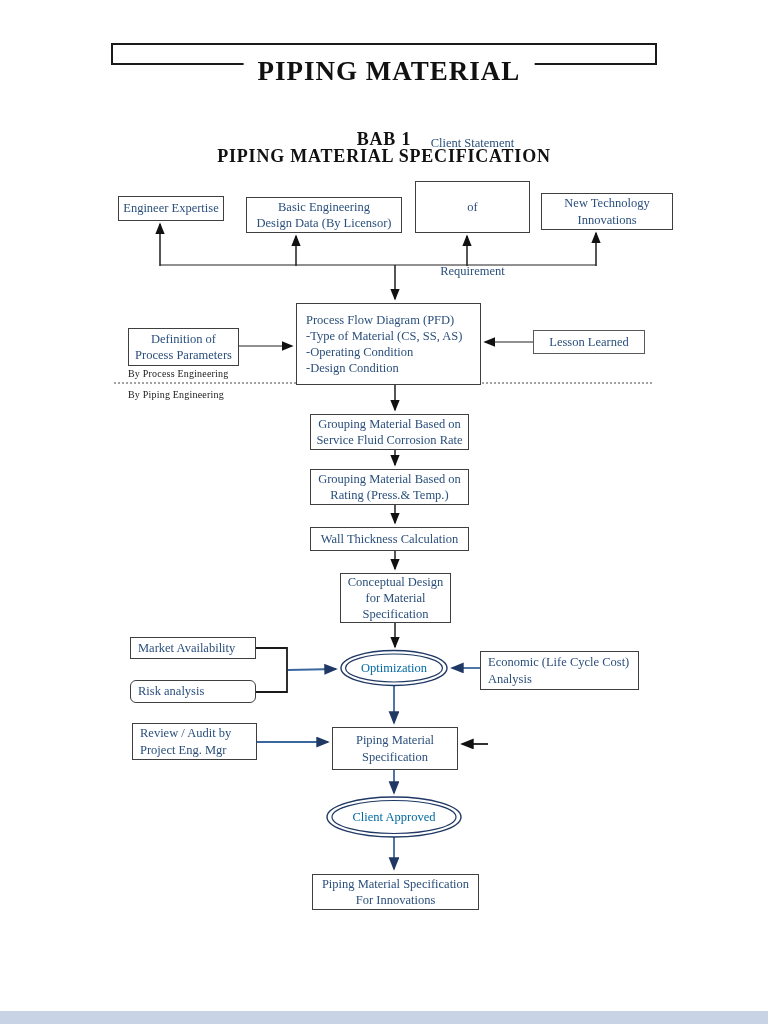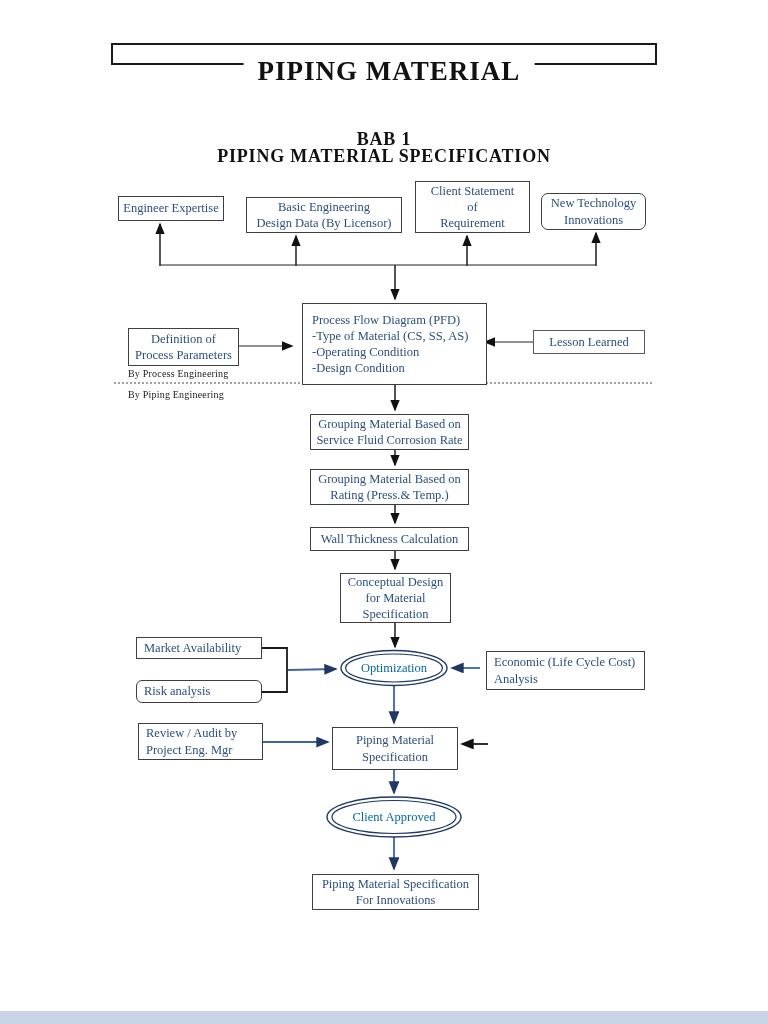--- a/index.html
+++ b/index.html
@@ -8,21 +8,21 @@
     font-family:"Liberation Serif", serif;overflow:hidden;
   }
   #connectors{position:absolute;left:0;top:0;z-index:1;}
   .box{
     position:absolute;z-index:2;background:#ffffff;
     border:1.5px solid #3f3f3f;color:#2a4f7c;
     display:flex;flex-direction:column;justify-content:center;align-items:center;
     text-align:center;font-size:12.5px;line-height:1.3;box-sizing:border-box;
   }
   .box span{display:block;}
-  .la{align-items:flex-start;text-align:left;padding-left:7px;padding-right:1px;margin-left:6px;}
+  .la{align-items:flex-start;text-align:left;padding-left:7px;padding-right:1px;}
   .gray-border{border-color:#595959;}
   .ellipse-label{
     position:absolute;z-index:3;color:#0369a1;font-size:12.5px;
     display:flex;justify-content:center;align-items:center;text-align:center;
     background:transparent;
   }
   #header-rect{
     position:absolute;left:111px;top:43px;width:546px;height:22px;
     border:2px solid #1a1a1a;box-sizing:border-box;z-index:2;background:#fff;
   }
@@ -108,26 +108,26 @@
   <div id="subtitle1" class="subtitle">BAB 1</div>
   <div id="subtitle2" class="subtitle">PIPING MATERIAL SPECIFICATION</div>
 
   <div class="box" style="left:118px;top:196px;width:106px;height:25px;">
     <span>Engineer Expertise</span>
   </div>
   <div class="box" style="left:246px;top:197px;width:156px;height:36px;">
     <span>Basic Engineering</span>
     <span>Design Data (By Licensor)</span>
   </div>
-  <div class="box" style="left:415px;top:181px;width:115px;height:52px;">
+  <div class="box" style="left:415px;top:181px;width:115px;height:52px;gap:48px;">
     <span>Client Statement</span>
     <span>of</span>
     <span>Requirement</span>
   </div>
-  <div class="box" style="left:541px;top:193px;width:105px;height:37px;border-radius:7px;">
+  <div class="box" style="left:541px;top:193px;width:132px;height:37px;">
     <span>New Technology</span>
     <span>Innovations</span>
   </div>
 
   <div class="box" style="left:128px;top:328px;width:111px;height:38px;">
     <span>Definition of</span>
     <span>Process Parameters</span>
   </div>
   <div class="box la" style="left:296px;top:303px;width:185px;height:82px;padding-left:9px;">
     <span>Process Flow Diagram (PFD)</span>

